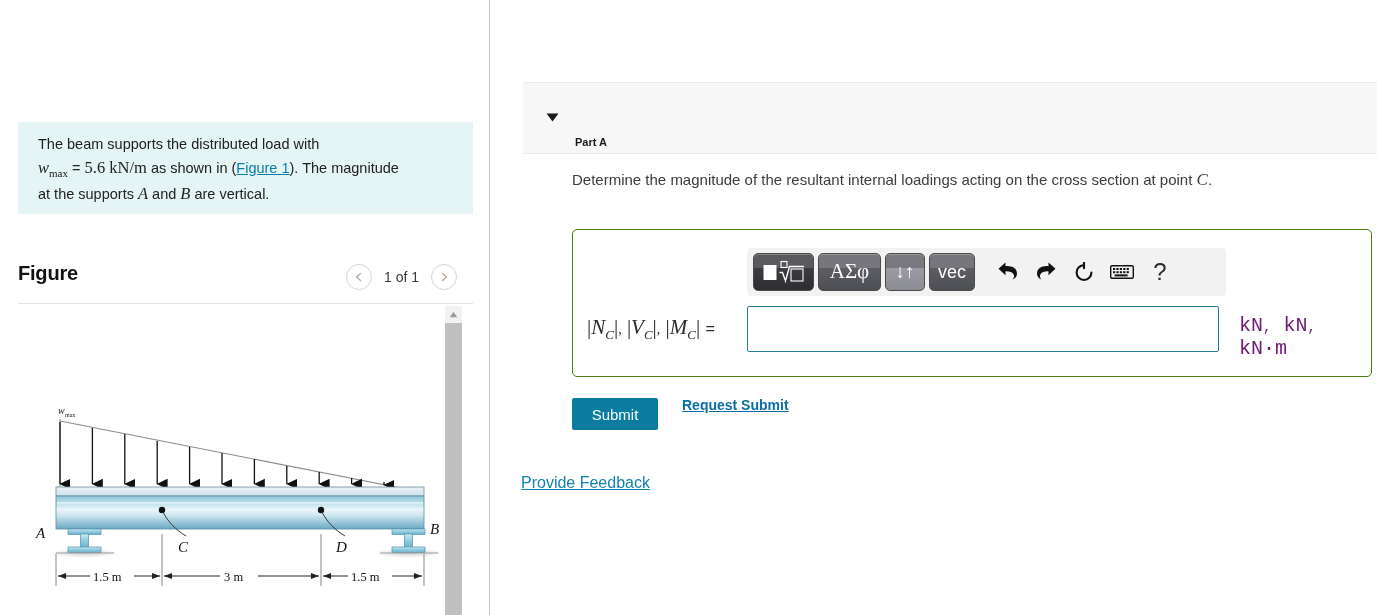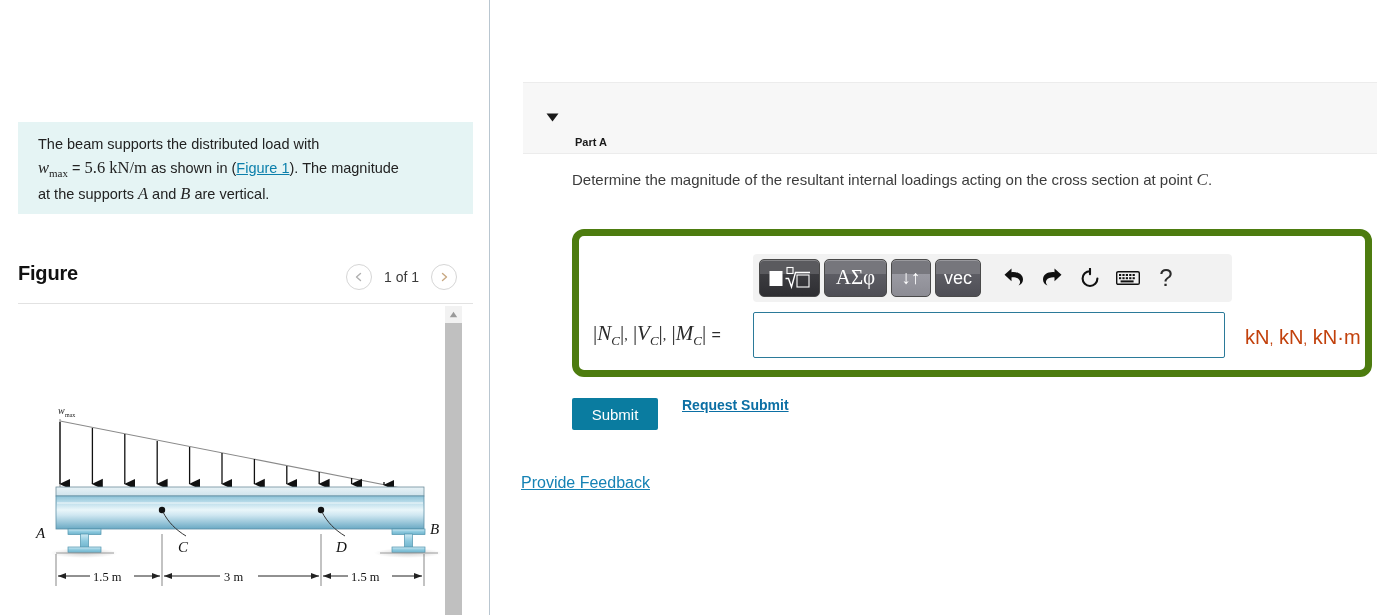--- a/index.html
+++ b/index.html
@@ -99,21 +99,21 @@
   }
   .prompt .mathit { font-family: "Liberation Serif", serif; font-style: italic; font-size: 17px; }
   .instruction {
     position: absolute; left: 82px; top: 200px; width: 790px;
     font-size: 15px; font-weight: bold; color: #1a1a1a;
   }
 
   .answer-card {
     position: absolute; left: 572px - 490px; top: 229px;
     left: 82px; width: 800px; height: 148px;
-    border: 7px solid #4d7c0f; border-radius: 12px; background:#fff;
+    border: 1px solid #4d7c0f; border-radius: 5px; background:#fff;
   }
 
   .mathtoolbar {
     position: absolute; left: 174px; top: 18px; width: 479px; height: 48px;
     background: #f2f2f2; border-radius: 4px;
     display: flex; align-items: center; padding-left: 6px; gap: 4px;
   }
   .tb-btn {
     height: 38px; border-radius: 5px;
     border: 1px solid #4a4a4a;
@@ -146,22 +146,22 @@
   .ans-label sub { font-size: 13px; font-style: italic; }
   .ans-label .comma { font-size: 14px; }
   .ans-eq { font-family: "Liberation Sans", sans-serif; font-size: 16px; }
   .ans-input {
     position: absolute; left: 174px; top: 0px; width: 472px; height: 46px;
     border: 1px solid #2b7a99; border-radius: 2px; background: #fff;
     outline: none; font-size: 16px; padding: 0 8px;
     font-family: "Liberation Sans", sans-serif;
   }
   .ans-units {
-    position: absolute; left: 666px; top: 14px;
-    font-family: Liberation Sans, sans-serif; font-size: 20px; color: #c2410c;
+    position: absolute; left: 666px; top: 8px;
+    font-family: Liberation Mono, monospace; font-size: 20px; color: #701a75;
   }
   .ans-units .comma { font-size: 14px; }
 
   .submit-btn {
     position: absolute; left: 82px; top: 390px; width: 86px; height: 32px;
     background: #0a7ca0; color: #fff; border: none; border-radius: 2px;
     font-size: 15px; font-family:"Liberation Sans", sans-serif; cursor: pointer; margin-top: 8px;
   }
   .request-answer {
     position: absolute; left: 192px; top: 397px;

